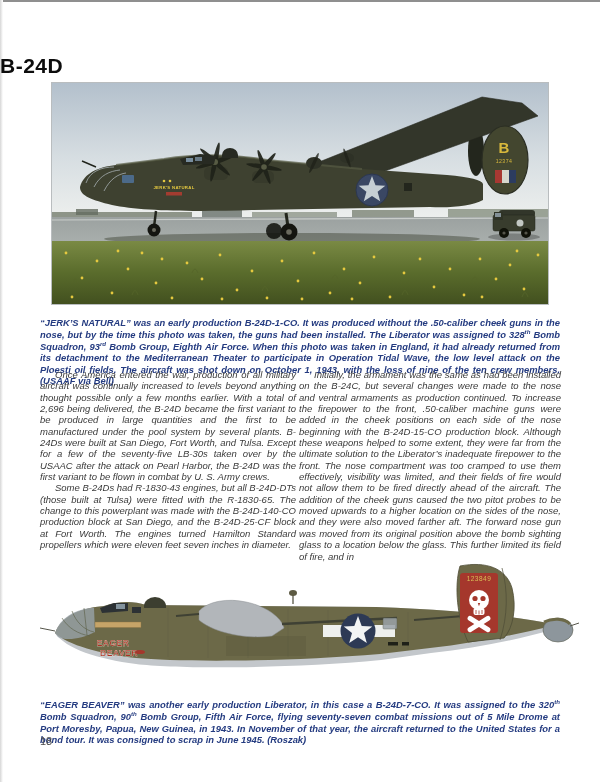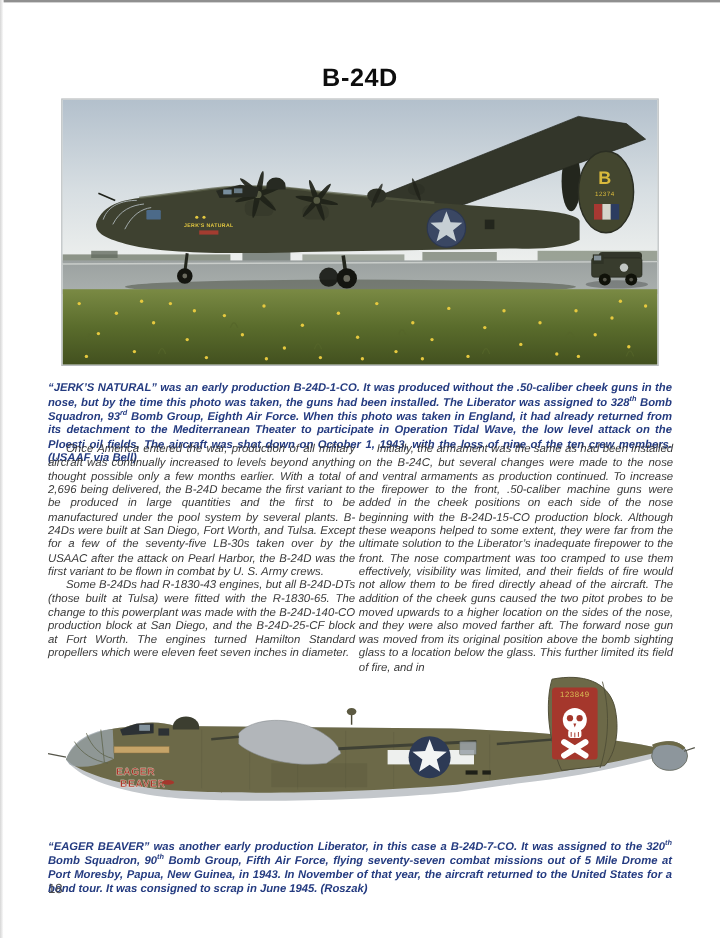--- a/index.html
+++ b/index.html
@@ -1,21 +1,21 @@
 <!DOCTYPE html>
 <html><head>
 <meta charset="utf-8">
 <style>
   html,body{margin:0;padding:0;}
   body{width:600px;height:782px;background:#ffffff;position:relative;overflow:hidden;
        font-family:"Liberation Sans", sans-serif;}
   .scan-top{position:absolute;top:0;left:0;width:600px;height:2px;background:#8f8f8f;}
   .scan-left{position:absolute;top:0;left:0;width:3px;height:782px;
              background:linear-gradient(to right,#d6d6d6,#ffffff);}
-  .page-title{position:absolute;top:54px;left:0;width:600px;text-align:center;
+  .page-title{position:absolute;top:54px;left:0;width:600px;text-align:left;
               font-size:21px;font-weight:bold;color:#0d0d0d;letter-spacing:.5px;}
   .photo-frame{position:absolute;left:52px;top:83px;width:496px;height:221px;
                outline:1px solid #b9bdbf;background:#dfe4e7;}
   .photo-frame svg{display:block;}
   .caption{position:absolute;left:40px;width:520px;font-size:9.4px;line-height:11.6px;
            font-weight:bold;font-style:italic;color:#243b80;text-align:justify;}
   .caption sup{font-size:65%;line-height:0;}
   .caption-top{top:308px;}
   .caption-bottom{top:690px;}
   .col{position:absolute;top:369px;font-size:9.5px;line-height:11.35px;color:#3a3a3a;

